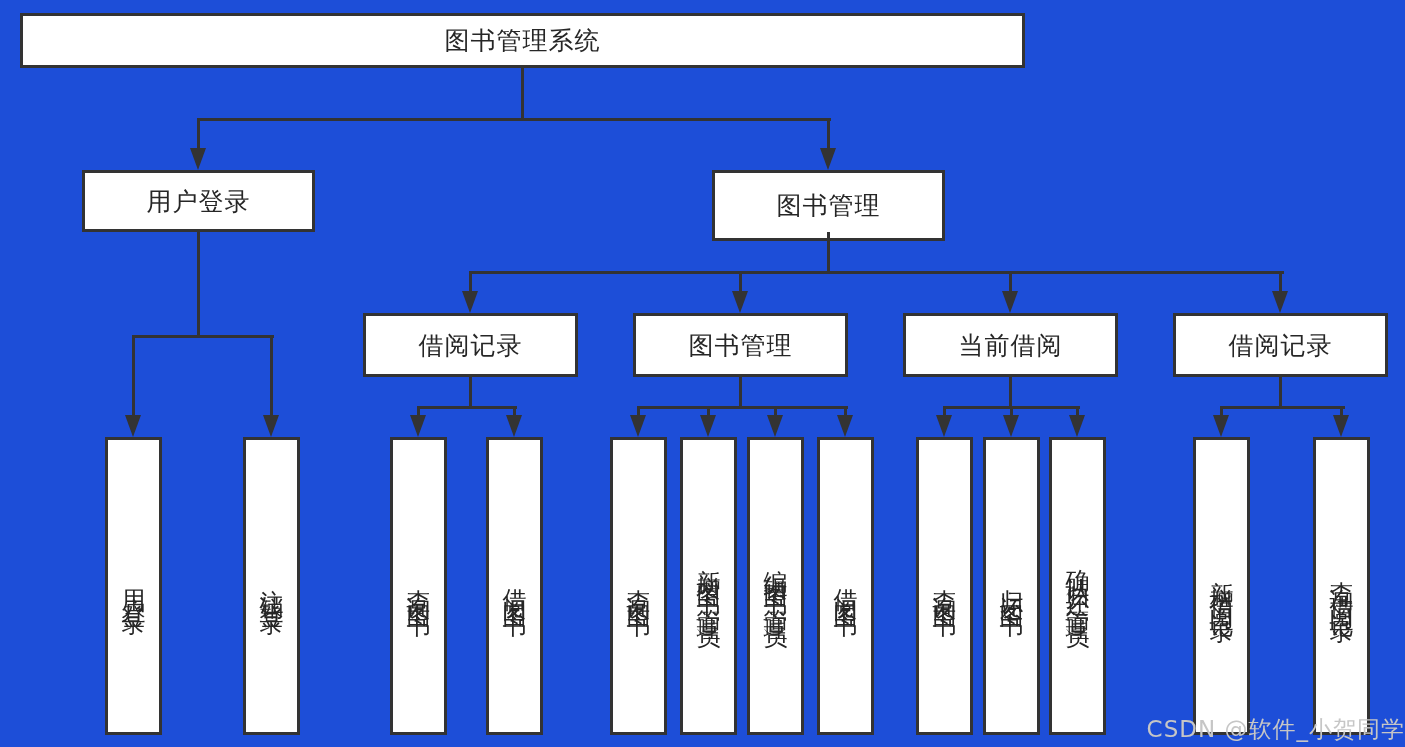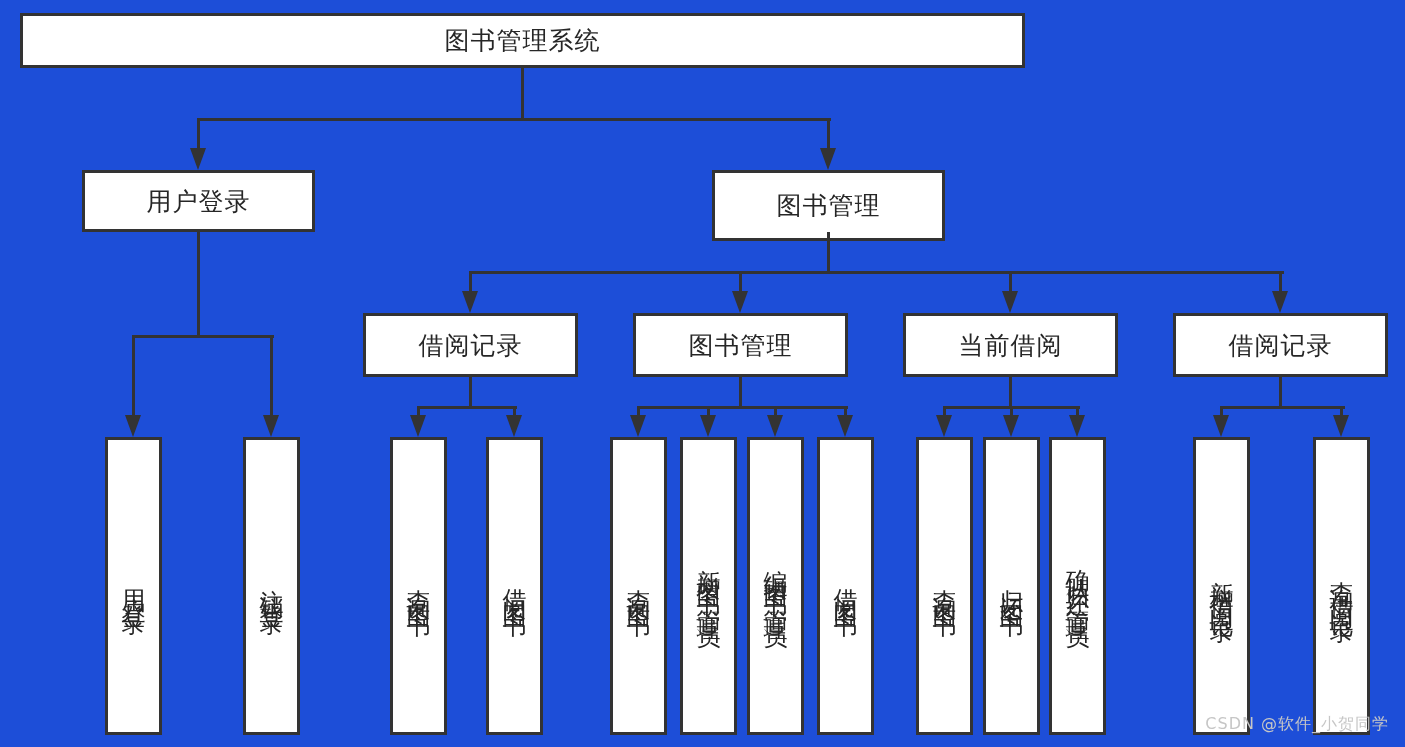--- a/index.html
+++ b/index.html
@@ -54,22 +54,22 @@
   .arrow{
     position:absolute;
     width:0;height:0;
     border-left:8px solid transparent;
     border-right:8px solid transparent;
     border-top:22px solid #333333;
   }
   .watermark{
     position:absolute;
     top:714px;
-    right:16px;
-    font-size:16px;
+    right:0;
+    font-size:23px;
     color:#c6c6c6;
     letter-spacing:1px;
     z-index:10;
     white-space:nowrap;
   }
 </style>
 </head>
 <body>
 
 <div id="stage">

